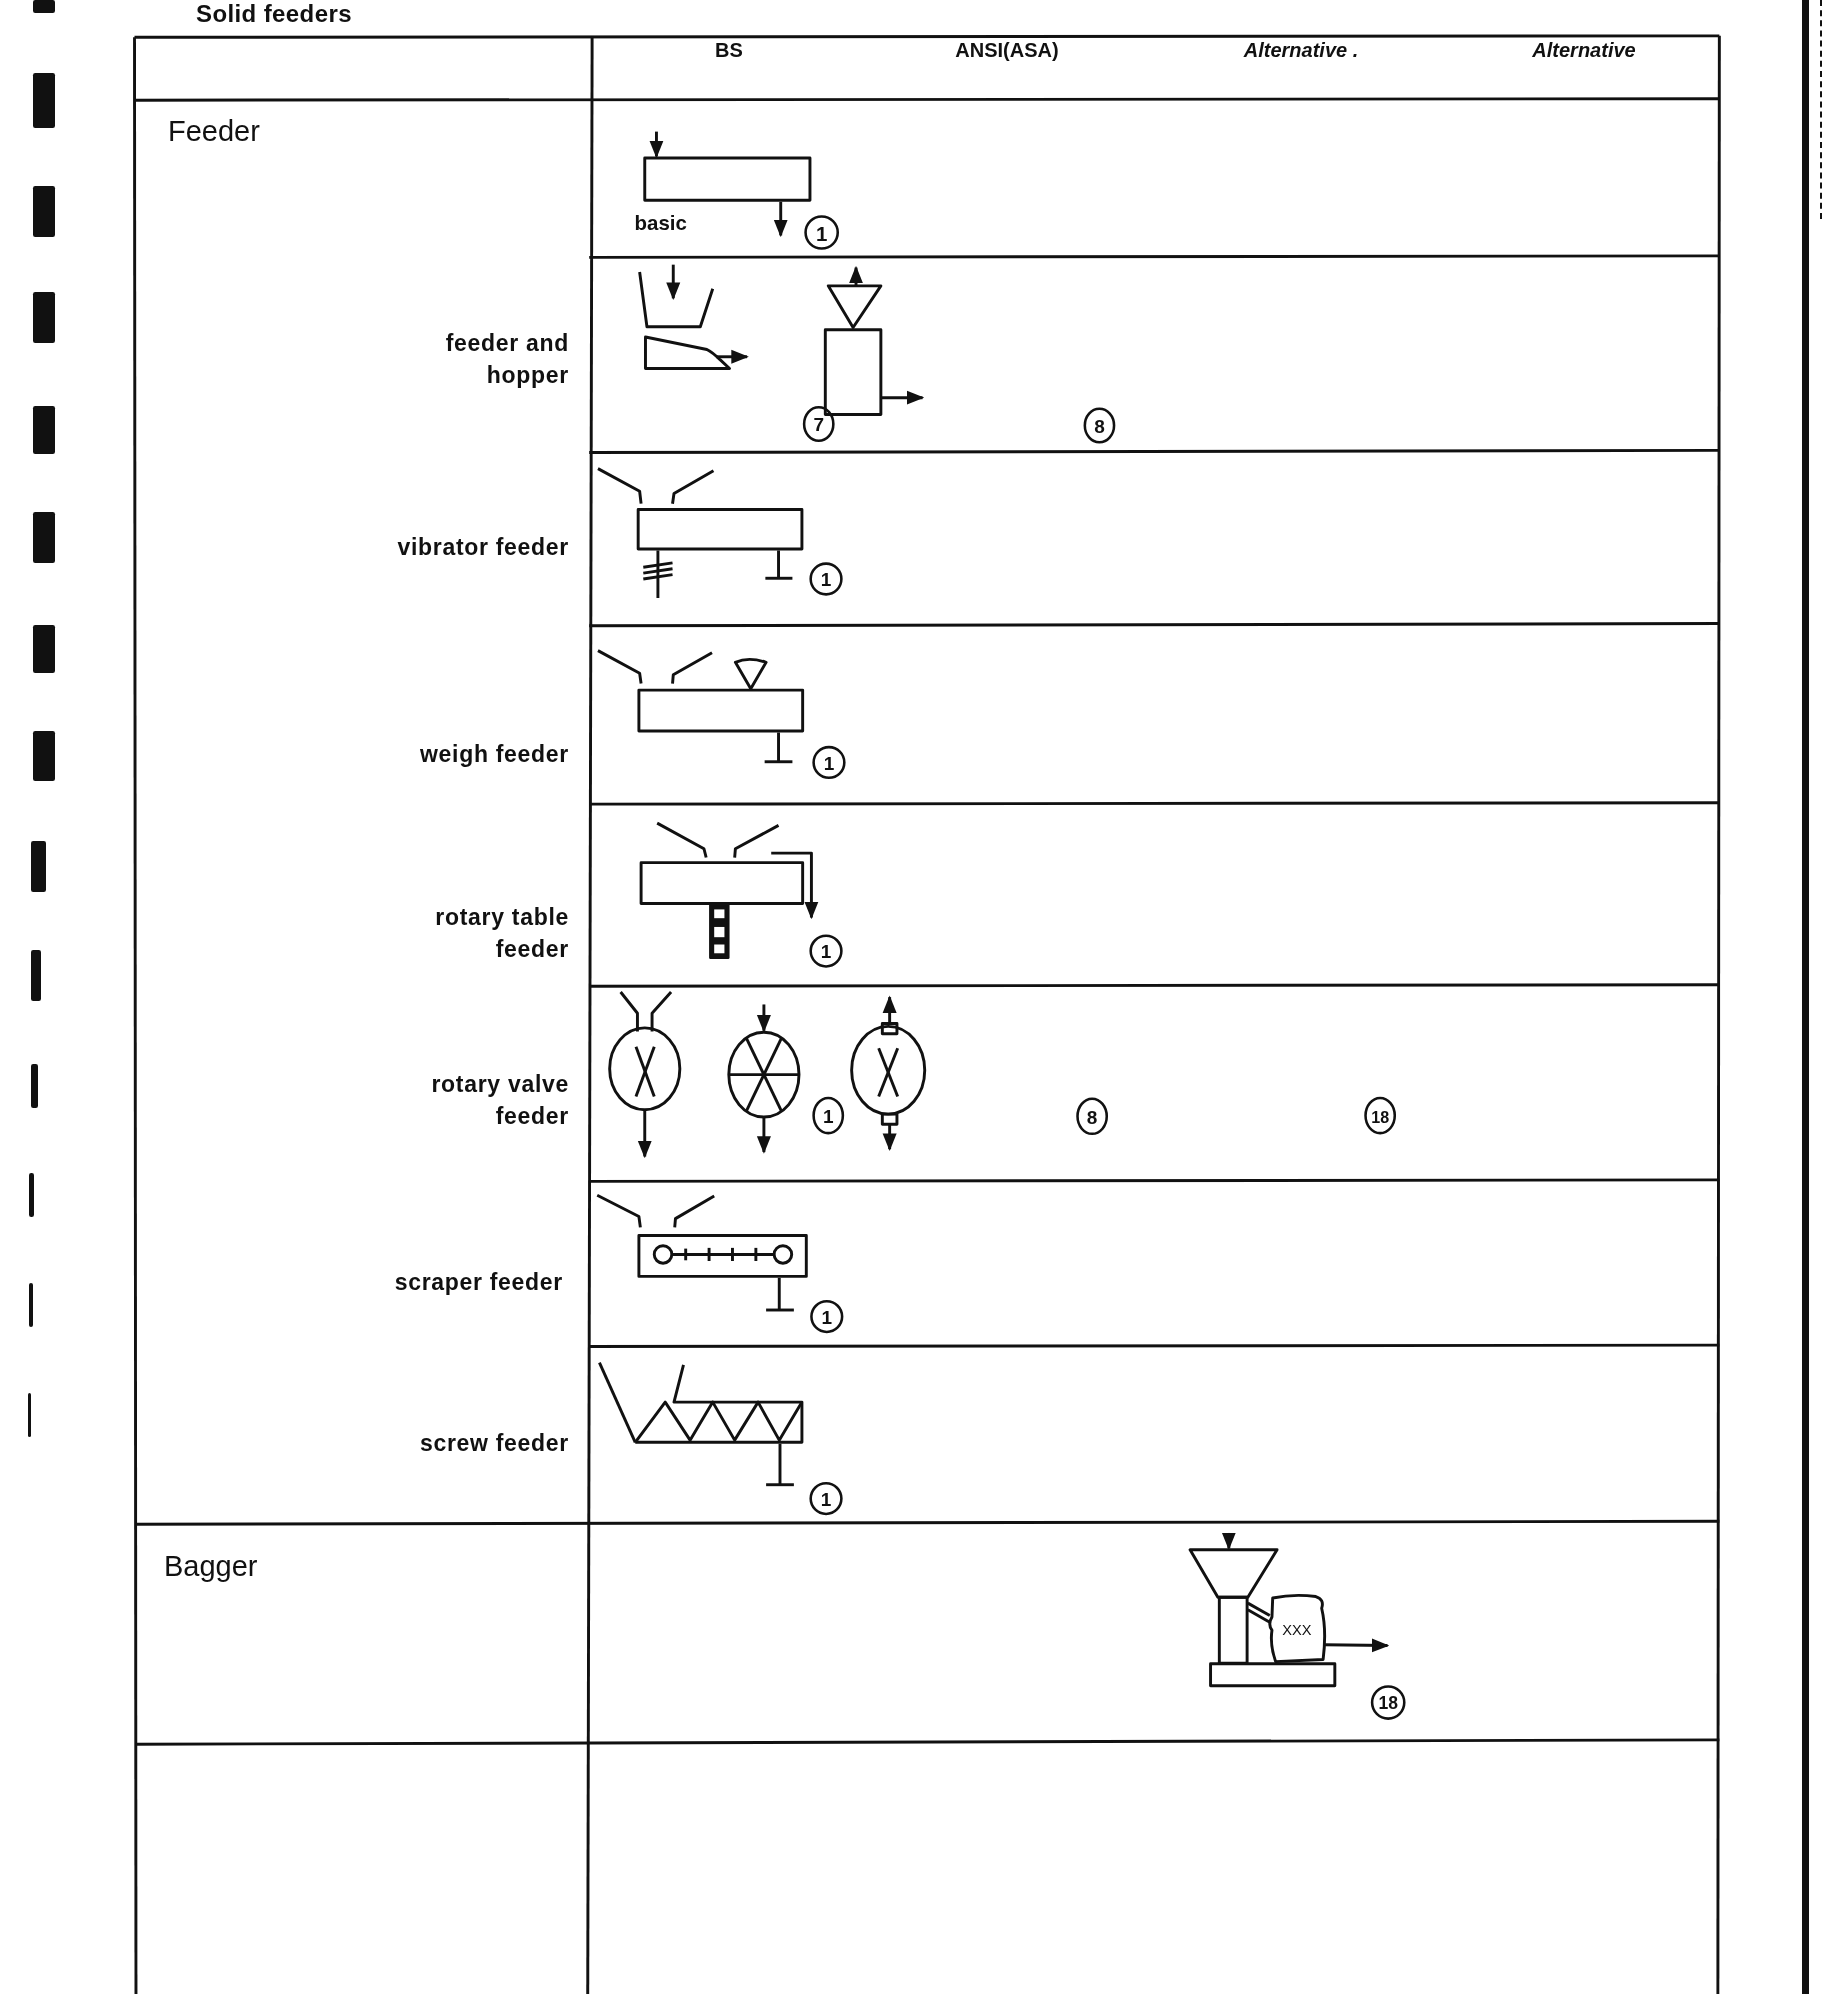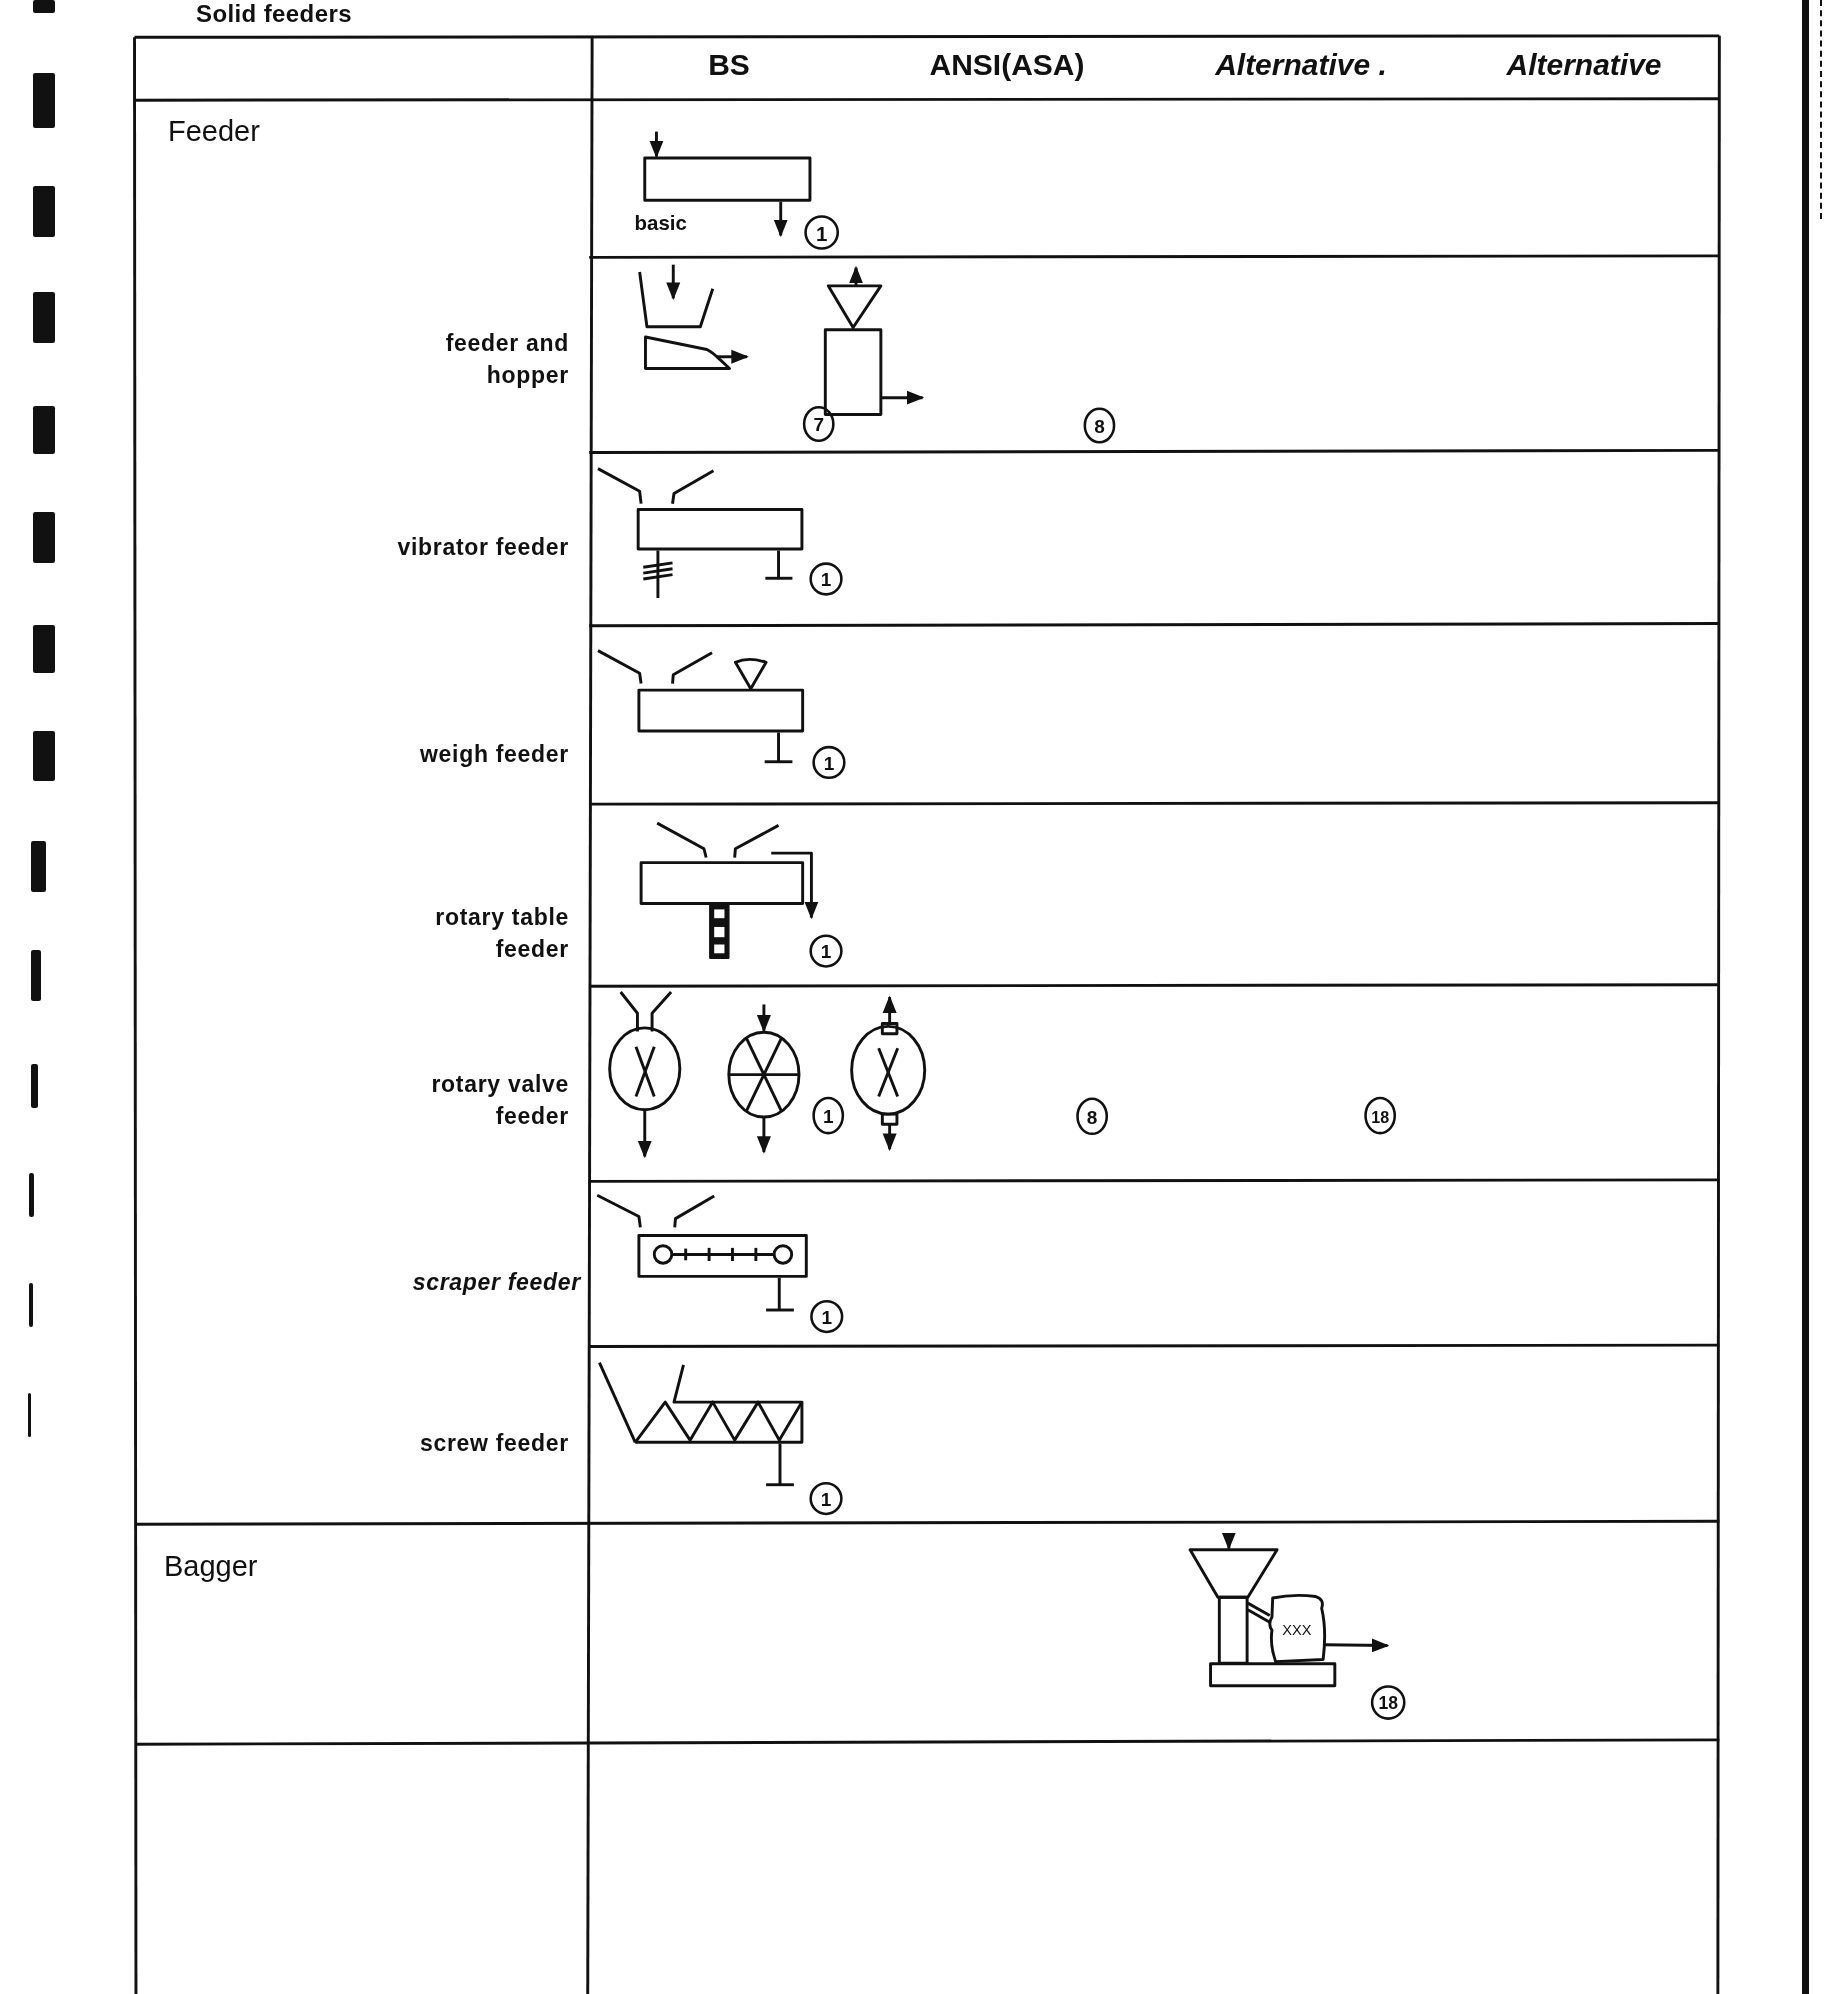--- a/index.html
+++ b/index.html
@@ -1,20 +1,20 @@
 <!DOCTYPE html>
 <html style="font-size:11.7px"><head>
 <meta charset="utf-8">
 <style>
   html, body { margin: 0; padding: 0; background: #ffffff; }
   body { width: 1848px; height: 1995px; position: relative; overflow: hidden;
          font-family: "Liberation Sans", "DejaVu Sans", sans-serif; color: #111; }
   .abs { position: absolute; }
   .page-title { left: 196px; top: 0px; font-size: 24px; font-weight: bold; letter-spacing: 0.4px; }
-  .hdr { top: 48px; font-size: 30px; font-weight: bold; white-space: nowrap; transform: translateX(-50%); }
+  .hdr { top: 39px; font-size: 20px; font-weight: bold; white-space: nowrap; transform: translateX(-50%); }
   .hdr.italic { font-style: italic; text-align: center; }
   .section-label { font-size: 29px; font-weight: normal; }
   .row-label { font-size: 23px; font-weight: bold; text-align: right; width: 439px; line-height: 32px; letter-spacing: 0.7px; }
   svg { position: absolute; left: 0; top: 0; }
   .binding-mark { background: #111; width: 22px; border-radius: 2.2px; }
 </style>
 </head>
 <body>
 
 <div class="abs page-title">Solid feeders</div>
@@ -80,21 +80,21 @@
 <div class="abs row-label" style="left:130px;top:531px;">vibrator feeder</div>
 <div class="abs row-label" style="left:130px;top:692px;margin-top:46px;">weigh feeder</div>
 <div class="abs row-label" style="left:130px;top:901px;">
   <div>rotary table</div>
   <div>feeder</div>
 </div>
 <div class="abs row-label" style="left:130px;top:1061px;margin-top:7px;">
   <div>rotary valve</div>
   <div>feeder</div>
 </div>
-<div class="abs row-label" style="left:142px;top:1266px;font-style:italic;">scraper feeder</div>
+<div class="abs row-label" style="left:124px;top:1266px;">scraper feeder</div>
 <div class="abs row-label" style="left:130px;top:1427px;">screw feeder</div>
 
 <svg width="1848" height="1995" viewBox="0 0 2528 2729">
   <defs>
     <marker id="ah" viewBox="0 0 10 10" refX="9" refY="5" markerWidth="6" markerHeight="6" orient="auto-start-reverse">
       <path d="M0,1 L10,5 L0,9 z" fill="#111"></path>
     </marker>
   </defs>
   <g stroke="#111" stroke-width="4" fill="none" stroke-linejoin="round">
 

